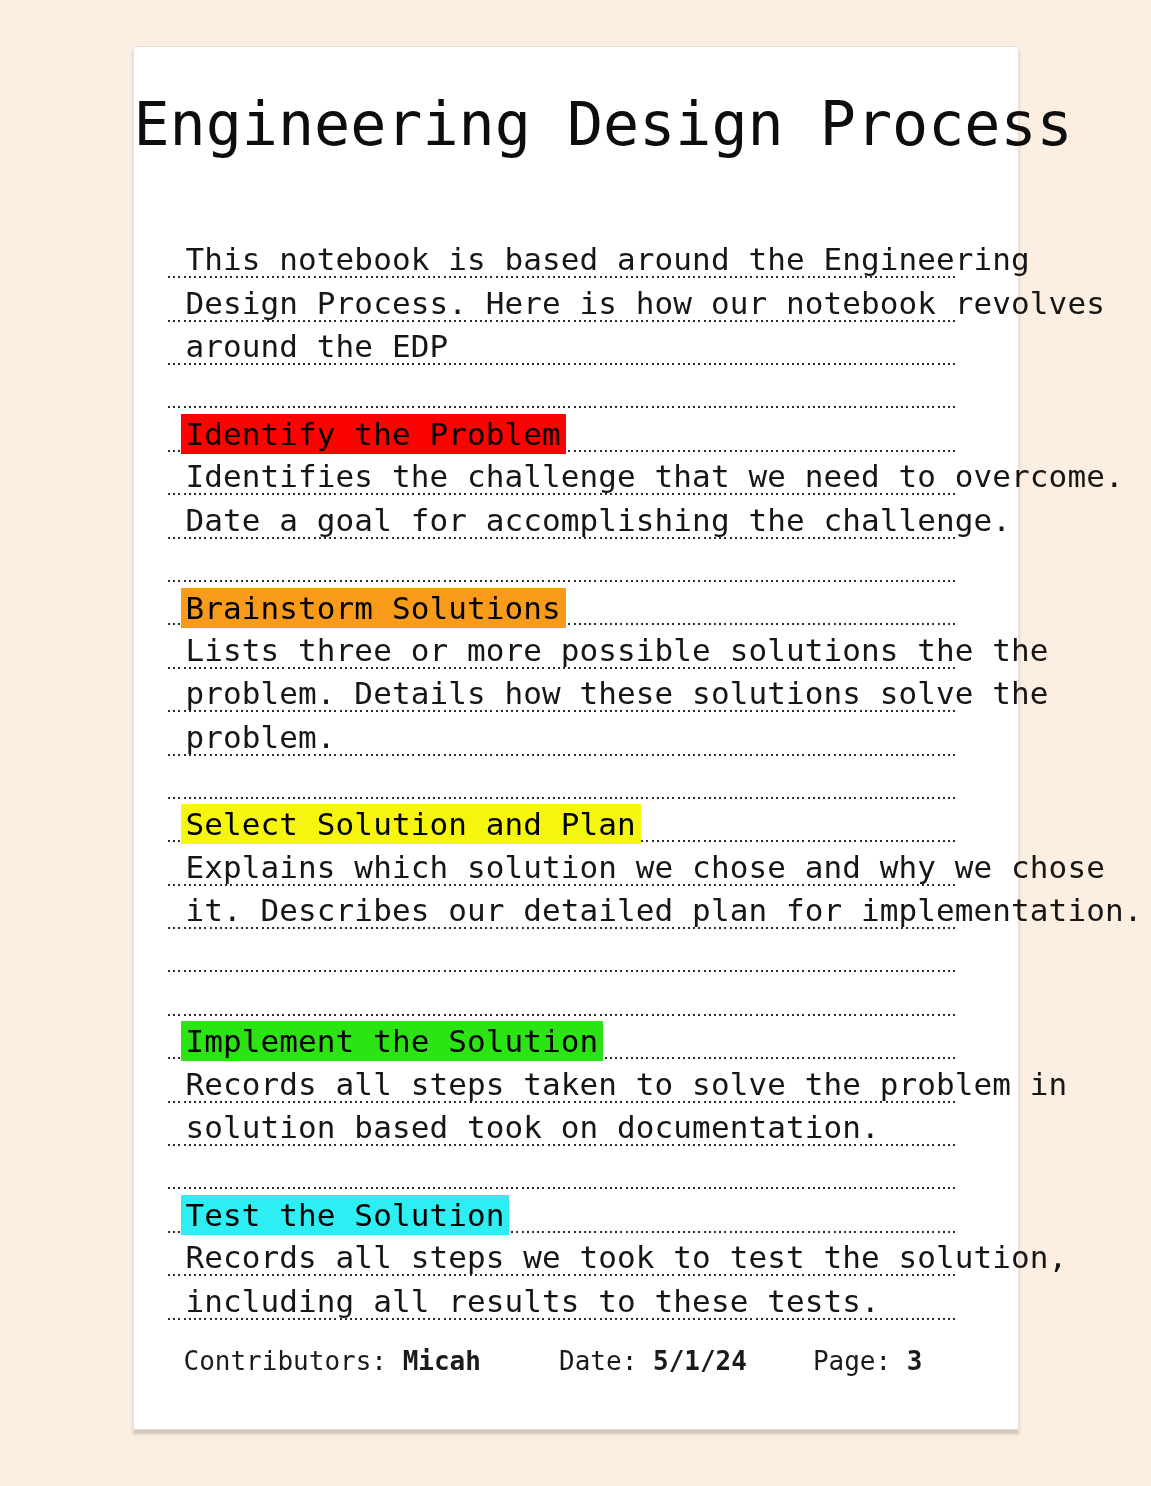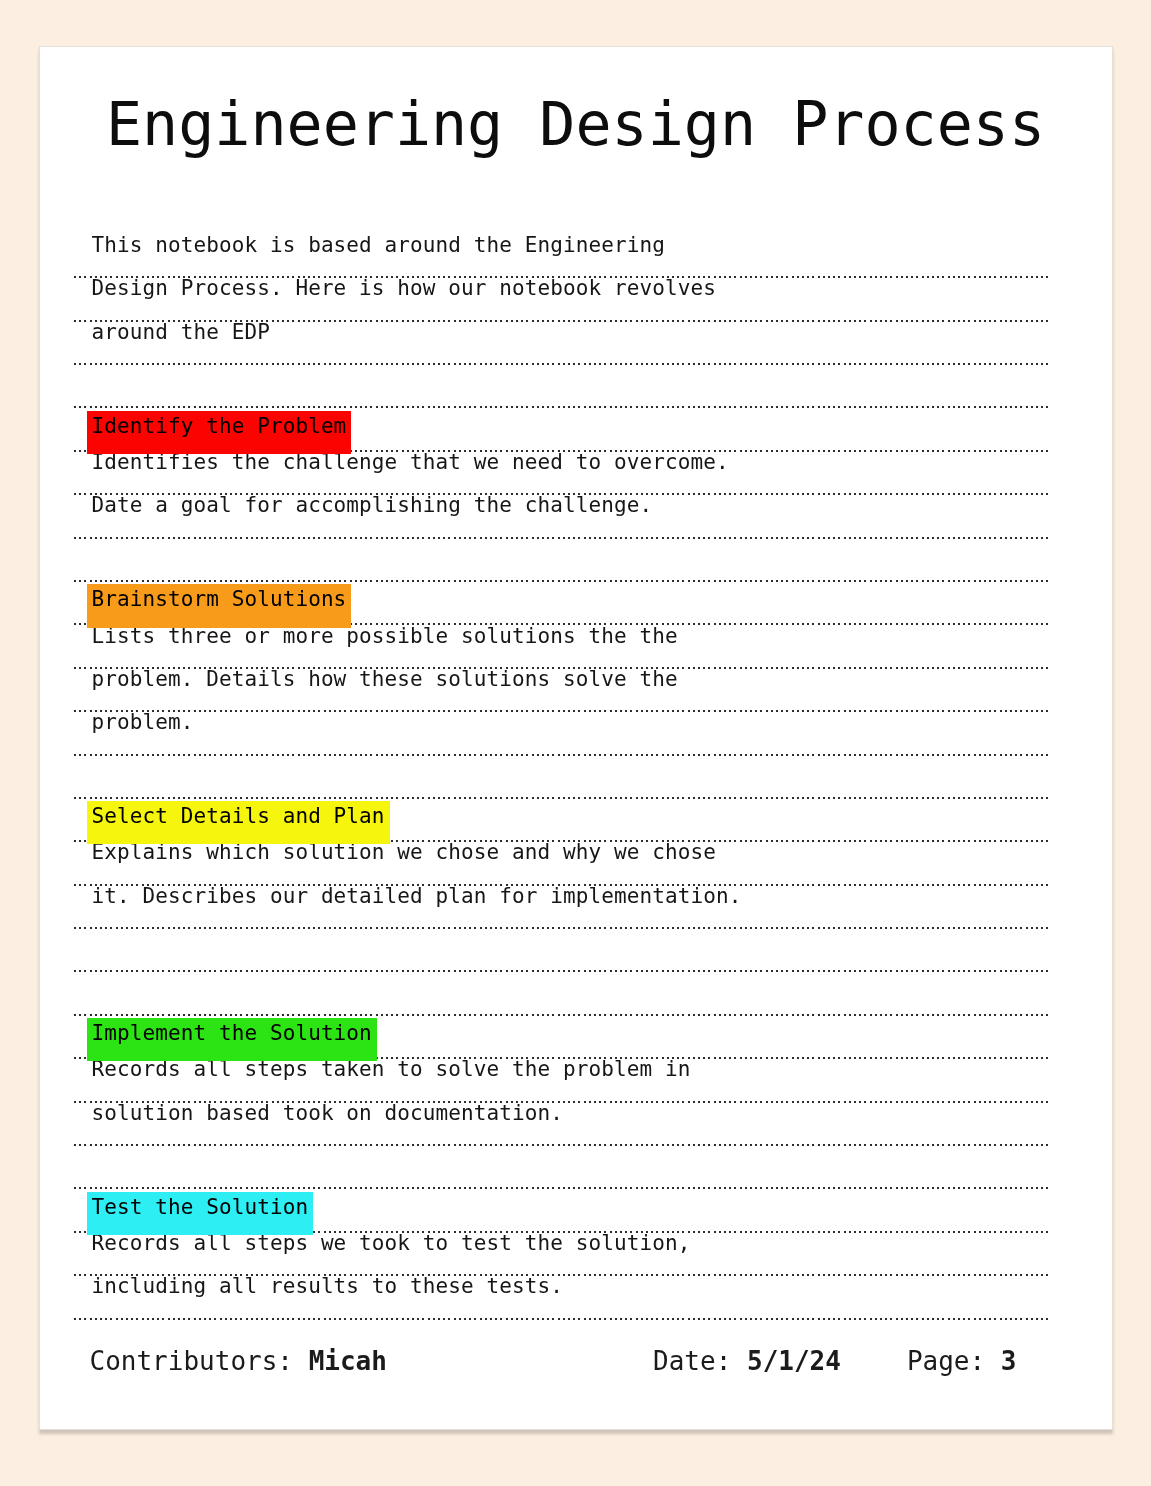--- a/index.html
+++ b/index.html
@@ -6,21 +6,21 @@
   html, body {
     width: 1151px;
     font-family: "DejaVu Sans Mono", "Liberation Mono", monospace;
   }
   body {
     background: #FCEEE1;
     min-height: 1486px;
     padding: 46px 0 56px 0;
   }
   .paper {
-    width: 1074px;
+    width: 886px;
     min-height: 1384px;
     margin: 0 auto;
     background: #FFFFFF;
     border: 1px solid #E6E0D9;
     box-shadow: 0 4px 3px rgba(0,0,0,0.18);
     padding: 42px 0 20px 0;
     color: #161616;
   }
   .page-title {
     text-align: center;
@@ -29,25 +29,26 @@
     letter-spacing: 0px;
     color: #0d0d0d;
     white-space: nowrap;
   }
   .ruled-area {
     margin: 76px 60px 0 34px; 
   }
   .rule-line {
     height: 43.4px;
     display: flex;
+    align-items: flex-end;
     background-image: repeating-linear-gradient(to right, #2d2d2d 0 2px, transparent 2px 5.2px);
     background-repeat: no-repeat;
     background-position: left bottom;
     background-size: 100% 2.2px;
-    font-size: 21px;
+    font-size: 31px;
     line-height: 1;
     white-space: nowrap;
   }
   .line-text {
     padding: 0 0 3px 18px;
     letter-spacing: 0.1px;
   }
   .heading-highlight {
     font-weight: 400;
     color: #000;
@@ -102,21 +103,21 @@
         <span class="line-text">Lists three or more possible solutions the the</span>
       </div>
       <div class="rule-line">
         <span class="line-text">problem. Details how these solutions solve the</span>
       </div>
       <div class="rule-line">
         <span class="line-text">problem.</span>
       </div>
       <div class="rule-line"></div>
       <div class="rule-line">
-        <span class="line-text heading-highlight" style="background-color: rgb(245, 245, 13);">Select Details and Plan</span>
+        <span class="line-text heading-highlight" style="background-color: rgb(245, 245, 13);">Select Solution and Plan</span>
       </div>
       <div class="rule-line">
         <span class="line-text">Explains which solution we chose and why we chose</span>
       </div>
       <div class="rule-line">
         <span class="line-text">it. Describes our detailed plan for implementation.</span>
       </div>
       <div class="rule-line"></div>
       <div class="rule-line"></div>
       <div class="rule-line">

